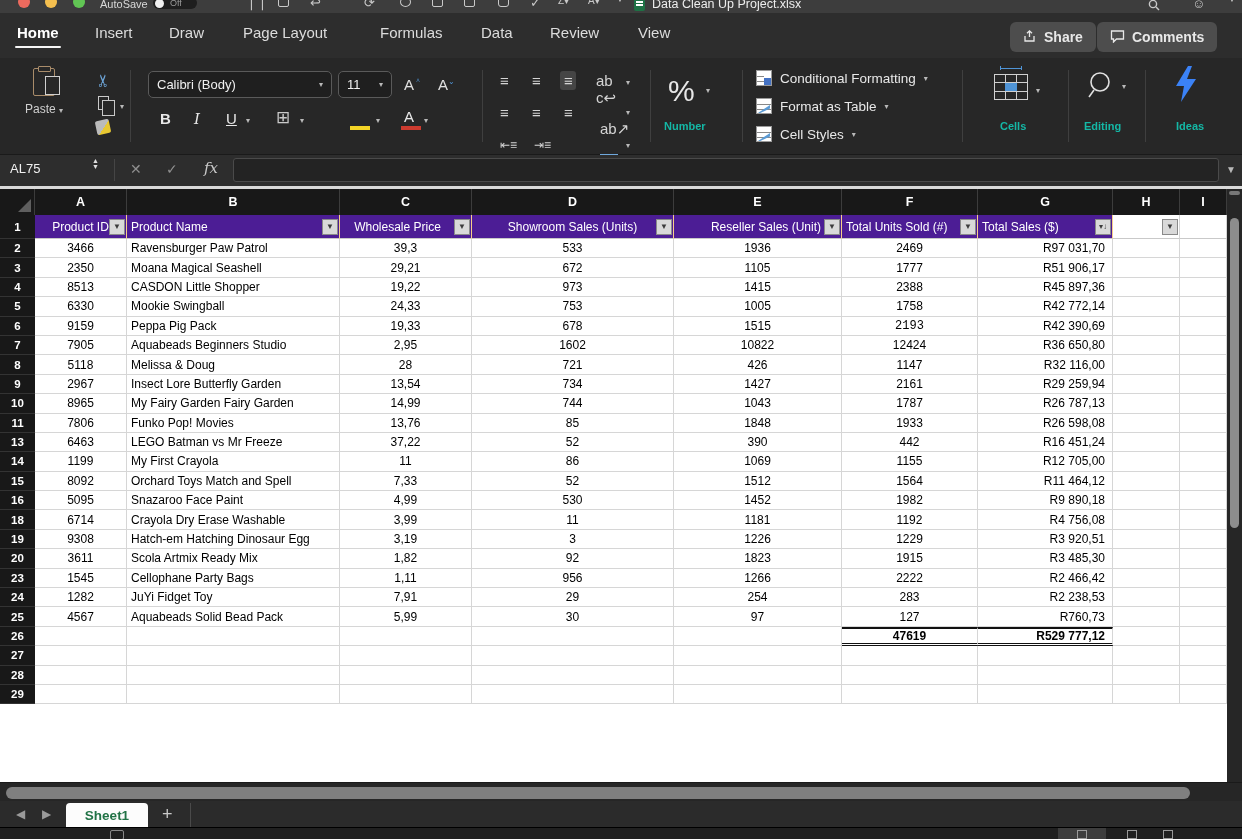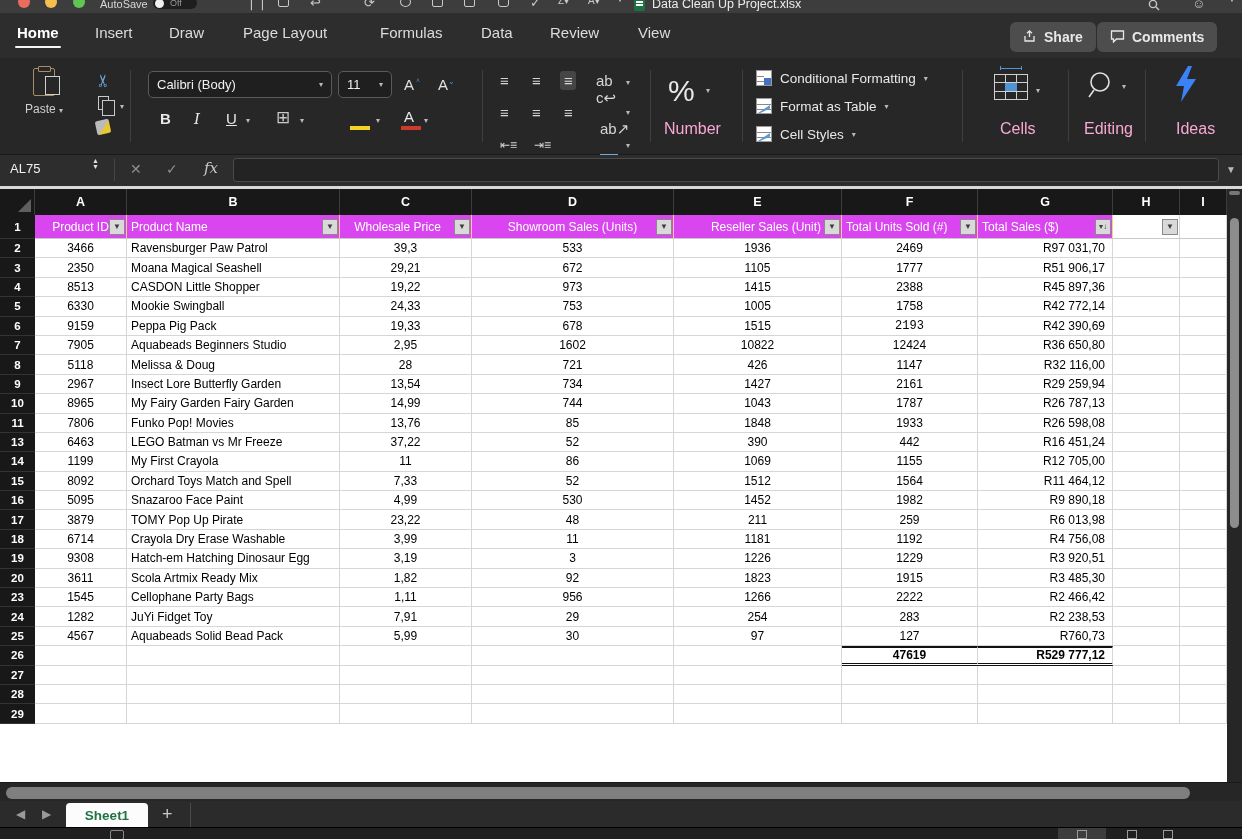--- a/index.html
+++ b/index.html
@@ -27,21 +27,21 @@
   #menubar { left:0; top:13px; width:1242px; height:45px; background:#2d2d2d; }
   .mtab { position:absolute; top:11px; color:#dcdcdc; font-size:15px; cursor:default; }
   .mtab.active { font-weight:bold; color:#fff; }
   .mtab.active:after { content:""; position:absolute; left:-2px; right:-2px; bottom:-7px; height:2.5px; background:#f5f5f5; border-radius:2px; }
   .chromebtn { position:absolute; top:9px; height:30px; background:#4d4d4d; border-radius:6px;
     color:#e8e8e8; font-size:14px; font-weight:bold; display:flex; align-items:center; gap:7px; padding:0 13px; }
 
   
   #ribbon { left:0; top:58px; width:1242px; height:97px; background:#272727; border-bottom:1px solid #1a1a1a; }
   .rsep { position:absolute; top:12px; width:1px; height:72px; background:#3f3f3f; }
-  .rlabel { position:absolute; color:#f9a8d4; font-size:16px; }
+  .rlabel { position:absolute; color:#14b8a6; font-size:11px;font-weight:bold; }
   .chev { color:#b9b9b9; font-size:8px; }
   
   #paste-btn { left:18px; top:10px; width:52px; height:62px; text-align:center; }
   #clipboard-icon { margin:0 auto; width:22px; height:28px; border:1.5px solid #a98c6a; border-radius:2px; position:relative; }
   #clipboard-icon:before { content:""; position:absolute; left:4px; top:-3px; width:11px; height:4px; background:#272727; border:1.5px solid #a98c6a; border-radius:1px; }
   #clipboard-icon:after { content:""; position:absolute; right:-6px; top:7px; width:13px; height:17px; background:#272727; border:1.5px solid #cfcfcf; }
   #paste-label { margin-top:6px; color:#cfcfcf; font-size:12px; }
   #scissors-icon { left:96px; top:12px; color:#6fa8dc; font-size:17px; transform:rotate(-90deg); }
   #copy-icon { left:98px; top:38px; width:11px; height:14px; border:1.5px solid #c9c9c9; }
   #copy-icon:after { content:""; position:absolute; left:3px; top:3px; width:11px; height:14px; border:1.5px solid #c9c9c9; background:#272727; }
@@ -100,21 +100,21 @@
   .colhead-row { height:26px; background:#181818; }
   .colhead { color:#fff; font-size:12.5px; font-weight:bold; text-align:center; line-height:26px; border-right:1px solid #3c3c3c; }
   #corner-cell { width:35px; border-right:1px solid #3c3c3c; position:relative; }
   #corner-cell:after { content:""; position:absolute; right:3px; bottom:3px; border-bottom:13px solid #5f5f5f; border-left:13px solid transparent; }
   .rownum { width:35px; background:#181818; color:#fff; font-size:11.5px; font-weight:bold; text-align:center; border-bottom:1px solid #333; flex:none; display:flex; align-items:center; justify-content:center; }
   .sheet-row { height:19.4px; }
   .row1 { height:24px; }
   .cell { border-right:1px solid #d6d6d6; border-bottom:1px solid #d6d6d6; font-size:12px; color:#000; overflow:hidden; white-space:nowrap; flex:none; display:flex; align-items:center; padding:0 4px; position:relative; background:#fff; }
   .cell.c-center { justify-content:center; }
   .cell.c-right { justify-content:flex-end; padding-right:7px; }
-  .hcell { background:#d946ef; color:#fff; border-right:1px solid #f7cf8a; border-bottom:1px solid #c9c9c9; font-size:12px; }
+  .hcell { background:#4c1d95; color:#fff; border-right:1px solid #f7cf8a; border-bottom:1px solid #c9c9c9; font-size:12px; }
   .hcell.plain { background:#fff; border-right:1px solid #d6d6d6; }
   .filter-btn { position:absolute; right:1px; top:50%; transform:translateY(-50%); width:16px; height:16px; background:#d9d9d9; border:1px solid #8a8a8a; color:#3c3c3c; font-size:8px; display:flex; align-items:center; justify-content:center; }
   .total-cell { border-top:2px solid #111; border-bottom:3px double #111; font-weight:bold; }
 
   
   #vscroll { left:1227px; top:189px; width:15px; height:593px; background:#262626; }
   #vscroll-handle-split { left:2px; top:2px; width:11px; height:4px; background:#777; border-radius:2px; }
   #vscroll-thumb { left:3px; top:29px; width:9px; height:310px; background:#8d8d8d; border-radius:5px; }
   #hscroll { left:0; top:782px; width:1242px; height:19px; background:#262626; border-top:1px solid #1a1a1a; }
   #hscroll-thumb { left:6px; top:3.5px; width:1184px; height:12px; background:#7f7f7f; border-radius:6px; }
@@ -516,32 +516,20 @@
         <div class="cell" style="width: 213px;">Snazaroo Face Paint</div>
         <div class="cell c-center" style="width: 132px;">4,99</div>
         <div class="cell c-center" style="width: 202px;">530</div>
         <div class="cell c-center" style="width: 168px;">1452</div>
         <div class="cell c-center" style="width: 136px;">1982</div>
         <div class="cell c-right" style="width: 135px;">R9 890,18</div>
         <div class="cell" style="width: 67px;"></div>
         <div class="cell" style="width: 47px;"></div>
       </div>
       <div class="grow sheet-row">
-        <div class="rownum">17</div>
-        <div class="cell c-center" style="width: 92px;">3879</div>
-        <div class="cell" style="width: 213px;">TOMY Pop Up Pirate</div>
-        <div class="cell c-center" style="width: 132px;">23,22</div>
-        <div class="cell c-center" style="width: 202px;">48</div>
-        <div class="cell c-center" style="width: 168px;">211</div>
-        <div class="cell c-center" style="width: 136px;">259</div>
-        <div class="cell c-right" style="width: 135px;">R6 013,98</div>
-        <div class="cell" style="width: 67px;"></div>
-        <div class="cell" style="width: 47px;"></div>
-      </div>
-      <div class="grow sheet-row">
         <div class="rownum">18</div>
         <div class="cell c-center" style="width: 92px;">6714</div>
         <div class="cell" style="width: 213px;">Crayola Dry Erase Washable</div>
         <div class="cell c-center" style="width: 132px;">3,99</div>
         <div class="cell c-center" style="width: 202px;">11</div>
         <div class="cell c-center" style="width: 168px;">1181</div>
         <div class="cell c-center" style="width: 136px;">1192</div>
         <div class="cell c-right" style="width: 135px;">R4 756,08</div>
         <div class="cell" style="width: 67px;"></div>
         <div class="cell" style="width: 47px;"></div>

